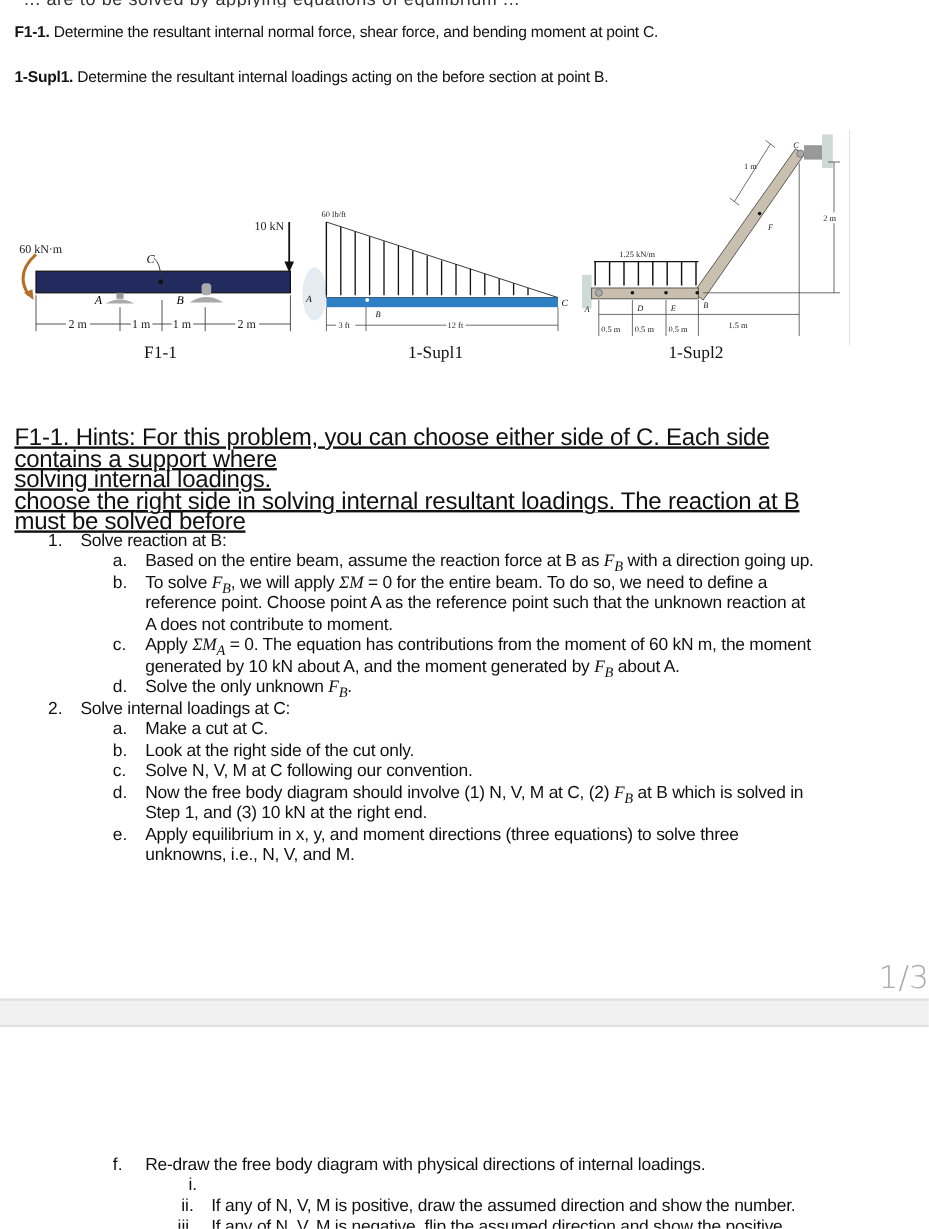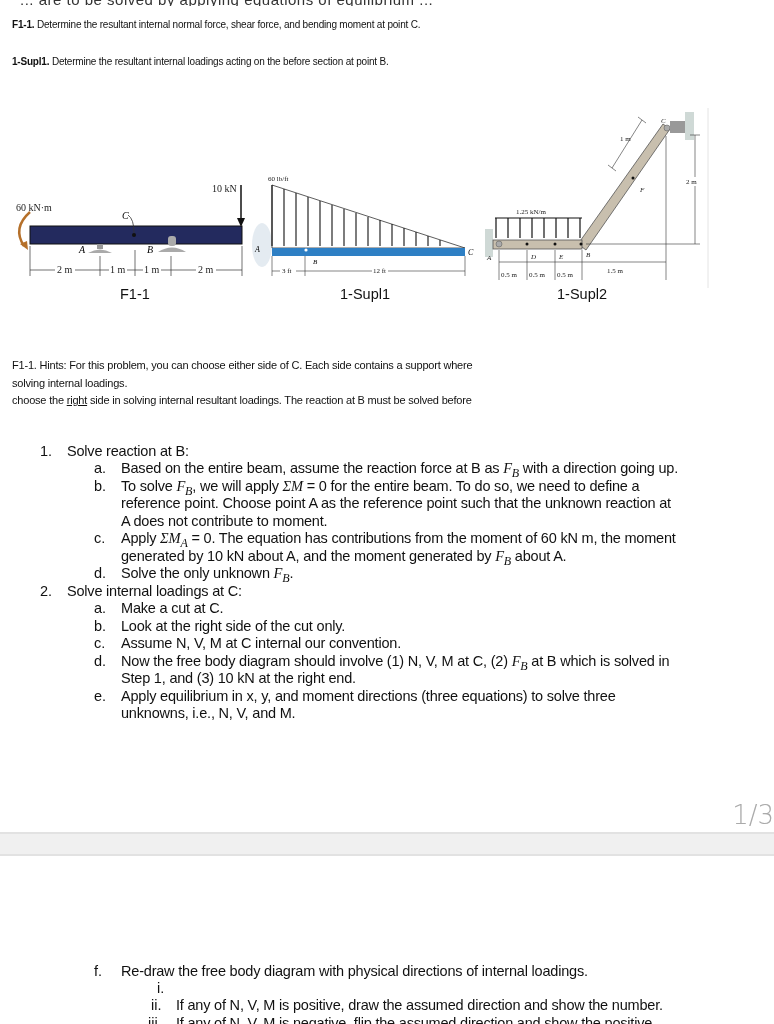--- a/index.html
+++ b/index.html
@@ -1,26 +1,26 @@
 <!DOCTYPE html>
 <html><head>
 <meta charset="utf-8">
 <style>
   html, body { margin:0; padding:0; background:#ffffff; }
   body { width:774px; height:1024px; overflow:hidden; position:relative;
          font-family:"Liberation Sans", sans-serif; color:#111; }
   .page { position:absolute; left:0; top:0; width:774px; height:832px; background:#fff; }
   .cut-top { position:absolute; left:0; top:0; width:774px; height:6px; overflow:hidden; }
   .cut-top span { position:absolute; top:-9px; left:20px; font-size:15px; color:#333; letter-spacing:0.5px; white-space:nowrap; }
-  .prob { position:absolute; left:12px; font-size:10px; white-space:nowrap; letter-spacing:-0.2px; }
+  .prob { position:absolute; left:12px; font-size:13px; white-space:nowrap; letter-spacing:-0.2px; }
   .prob b { font-weight:bold; }
   .fig-area { position:absolute; left:0; top:108px; width:774px; height:200px; }
-  .fig-cap { position:absolute; font-size:14.5px; }
+  .fig-cap { position:absolute; font-size:14.5px;font-family:Liberation Serif, serif; }
   .hint-head { position:absolute; left:12px; top:320px; font-size:14.5px; font-weight:bold; letter-spacing:-0.2px; }
-  .para { position:absolute; left:12px; top:357px; width:700px; font-size:11px; line-height:17.5px; letter-spacing:-0.2px; }
+  .para { position:absolute; left:12px; top:357px; width:700px; font-size:20px; line-height:17.5px; letter-spacing:-0.2px;text-decoration:underline; }
   .para u { text-decoration:underline; }
   .list-line { position:absolute; font-size:14.5px; line-height:17.5px; white-space:nowrap; letter-spacing:-0.2px; }
   .mk { position:absolute; font-size:14.5px; }
   i.m { font-family:"Liberation Serif", serif; font-style:italic; }
   .pgnum { position:absolute; right:0; top:800px; font-size:26px; color:#aaa; font-family:"DejaVu Sans", sans-serif; font-weight:300; }
   .gap { position:absolute; left:0; top:832px; width:774px; height:20px; background:#f0f0f0; border-top:2px solid #e2e2e2; border-bottom:2px solid #e2e2e2; }
   .page2 { position:absolute; left:0; top:856px; width:774px; height:168px; background:#fff; }
   svg text { font-family:"Liberation Serif", serif; }
 </style>
 </head>
@@ -225,21 +225,21 @@
     <span class="mk" style="left:40px;top:583px">2.</span>
     <span class="list-line" style="left:67px;top:583px">Solve internal loadings at C:</span>
 
     <span class="mk" style="left:94px;top:600px">a.</span>
     <span class="list-line" style="left:121px;top:600px">Make a cut at C.</span>
 
     <span class="mk" style="left:94px;top:618px">b.</span>
     <span class="list-line" style="left:121px;top:618px">Look at the right side of the cut only.</span>
 
     <span class="mk" style="left:94px;top:635px">c.</span>
-    <span class="list-line" style="left:121px;top:635px">Assume N, V, M at C internal our convention.</span>
+    <span class="list-line" style="left:121px;top:635px">Solve N, V, M at C following our convention.</span>
 
     <span class="mk" style="left:94px;top:653px">d.</span>
     <span class="list-line" style="left:121px;top:653px">Now the free body diagram should involve (1) N, V, M at C, (2) <i class="m">F<sub>B</sub></i> at B which is solved in</span>
     <span class="list-line" style="left:121px;top:670px">Step 1, and (3) 10 kN at the right end.</span>
 
     <span class="mk" style="left:94px;top:688px">e.</span>
     <span class="list-line" style="left:121px;top:688px">Apply equilibrium in x, y, and moment directions (three equations) to solve three</span>
     <span class="list-line" style="left:121px;top:705px">unknowns, i.e., N, V, and M.</span>
   </div>
 

